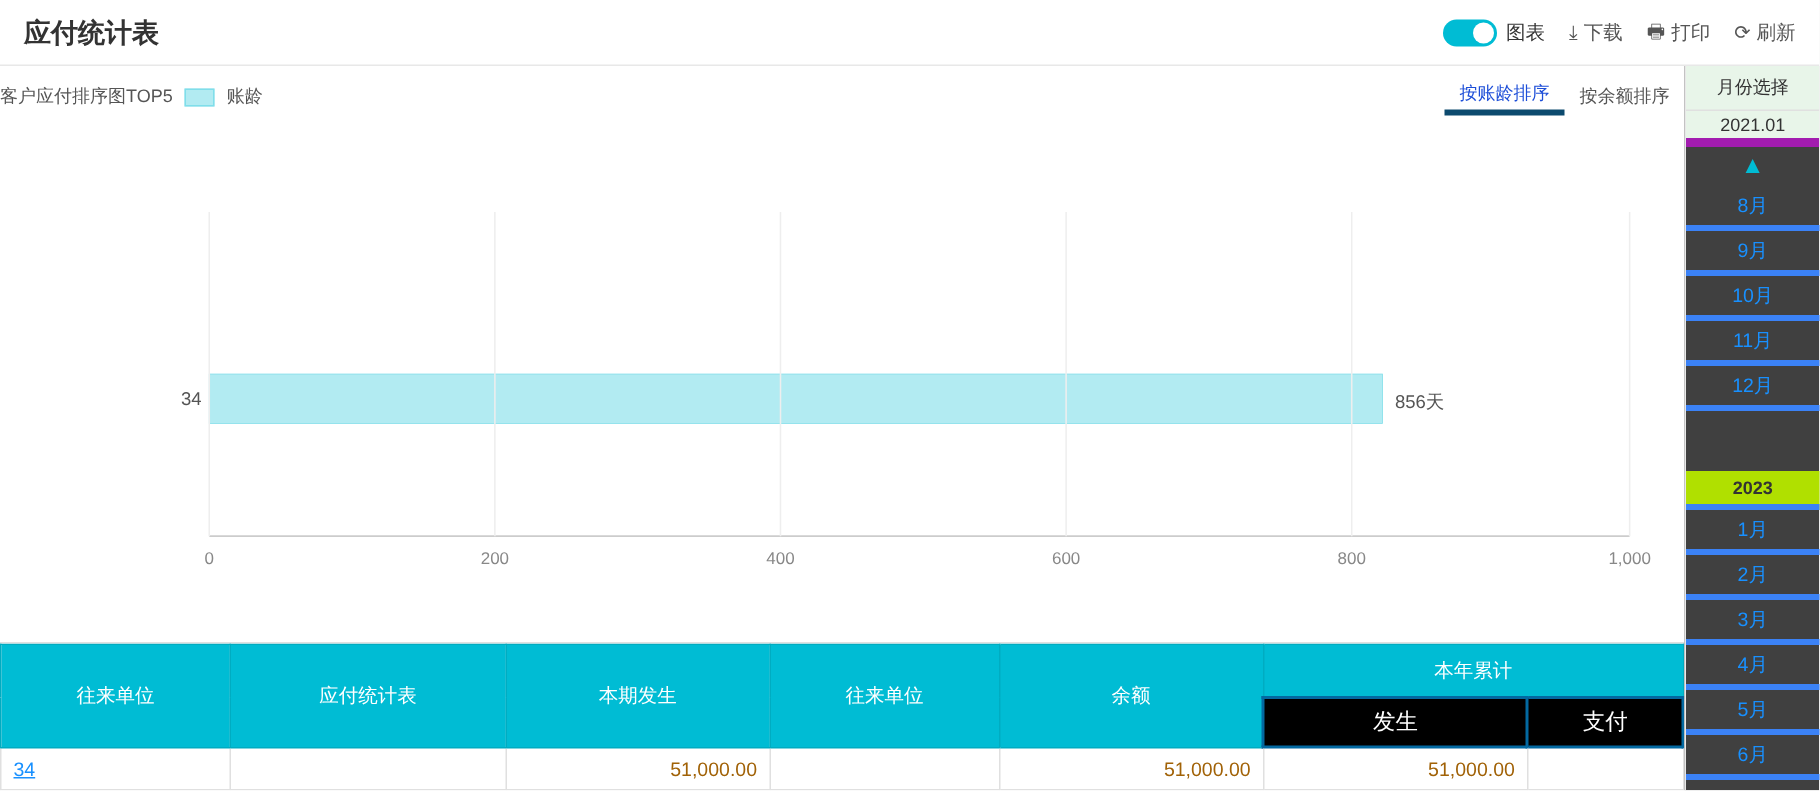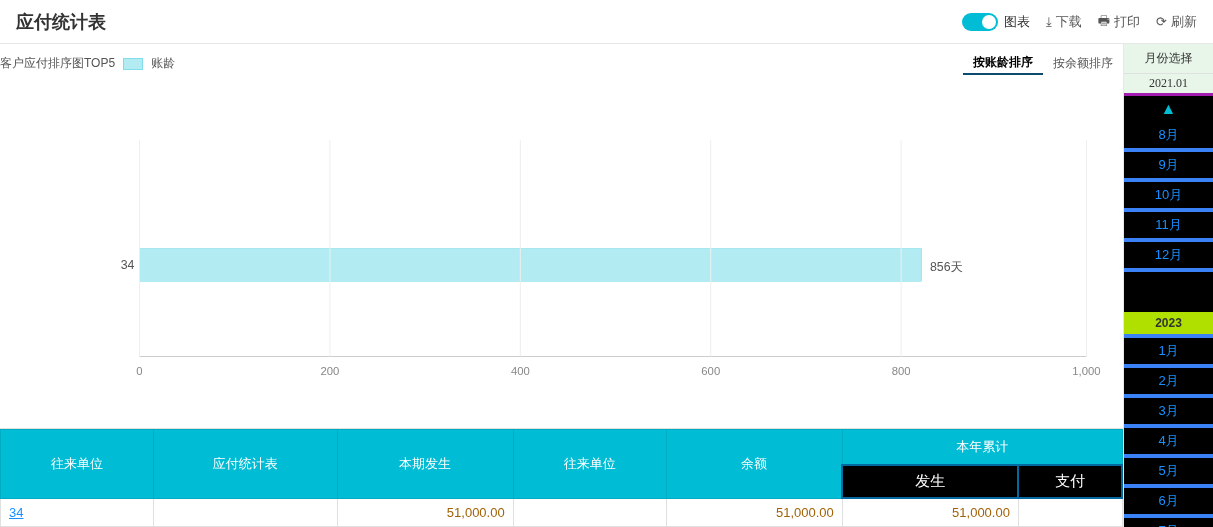--- a/index.html
+++ b/index.html
@@ -21,41 +21,41 @@
 
     
     .chart-section { flex: 1; display: flex; flex-direction: column; overflow: hidden; }
 
     
     .chart-header { display: flex; align-items: center; justify-content: space-between; padding: 8px 0 4px; }
     .chart-legend { display: flex; align-items: center; gap: 8px; font-size: 12px; color: #555; }
     .legend-box { width: 20px; height: 12px; background: #b2ebf2; border: 1px solid #80deea; }
     .chart-sort-btns { display: flex; gap: 0; }
     .sort-btn { padding: 2px 10px; font-size: 12px; cursor: pointer; border: none; background: none; color: #555; text-decoration: none; }
-    .sort-btn.active { color: #000000; font-weight: bold; border-bottom: 2px solid #0c4a6e; }
+    .sort-btn.active { color: #1d4ed8; font-weight: normal; border-bottom: 4px solid #0c4a6e; }
 
     
     .chart-area { flex: 1; padding: 8px 16px; position: relative; min-height: 280px; }
     .chart-svg { width: 100%; height: 100%; }
 
     
     .table-section { background: #fff; border-top: 1px solid #e0e0e0; }
     .table-wrap { overflow-x: auto; }
     table { width: 100%; border-collapse: collapse; }
     .table-header-row th { background: #00bcd4; color: #fff; text-align: center; padding: 8px 6px; font-size: 13px; font-weight: normal; border: 1px solid #00acc1; margin-top: 28px; }
     .table-sub-row th { background: #000000; color: #fff; text-align: center; padding: 6px; font-size: 15px; font-weight: normal; border: 2px solid #0369a1; }
     .table-data-row td { padding: 6px 8px; border: 1px solid #e0e0e0; font-size: 13px; text-align: right; }
     .table-data-row td:first-child { text-align: left; }
     .link-cell { color: #1890ff; text-decoration: underline; cursor: pointer; }
     .amount { color: #a16207; }
 
     
-    .sidebar { width: 90px; background: #000000; border-left: 1px solid #e8e8e8; display: flex; flex-direction: column; }
+    .sidebar { width: 90px; background: #404040; border-left: 1px solid #e8e8e8; display: flex; flex-direction: column; }
     .sidebar-header { background: #e8f5e9; padding: 6px 8px; font-size: 12px; color: #333; text-align: center; border-bottom: 1px solid #e0e0e0; }
-    .sidebar-year-label { background: #e8f5e9; text-align: center; padding: 2px 4px; font-size: 12px; color: #333; border-bottom: 3px solid #a21caf; font-family: Liberation Serif, serif; }
+    .sidebar-year-label { background: #e8f5e9; text-align: center; padding: 2px 4px; font-size: 12px; color: #333; border-bottom: 6px solid #a21caf; }
     .sidebar-nav { display: flex; flex-direction: column; overflow-y: auto; flex: 1; }
     .nav-arrow { text-align: center; padding: 4px; cursor: pointer; color: #00bcd4; font-size: 16px; }
     .month-item { text-align: center; padding: 4px 8px; font-size: 13px; color: #1890ff; cursor: pointer; border-bottom: 4px solid #3b82f6; }
     .month-item.year-badge { background: #b0e000; color: #333; font-weight: bold; font-size: 12px; margin-top: 40px; }
   </style>
 </head>
 <body>
 
 <div class="app-container">
 

